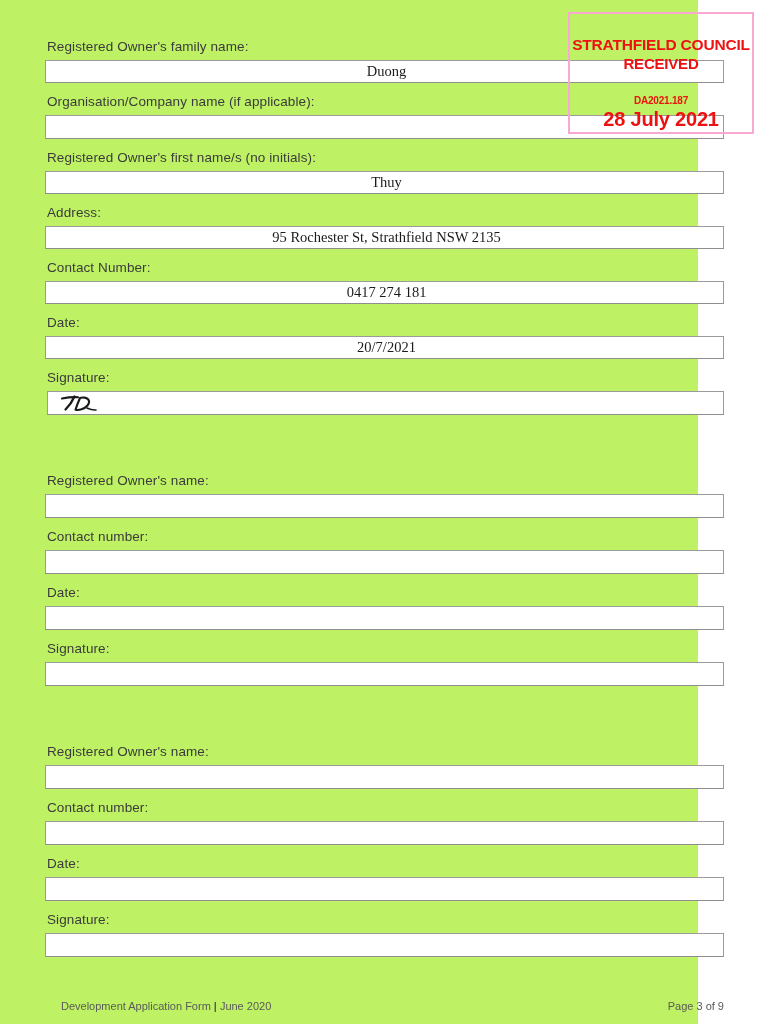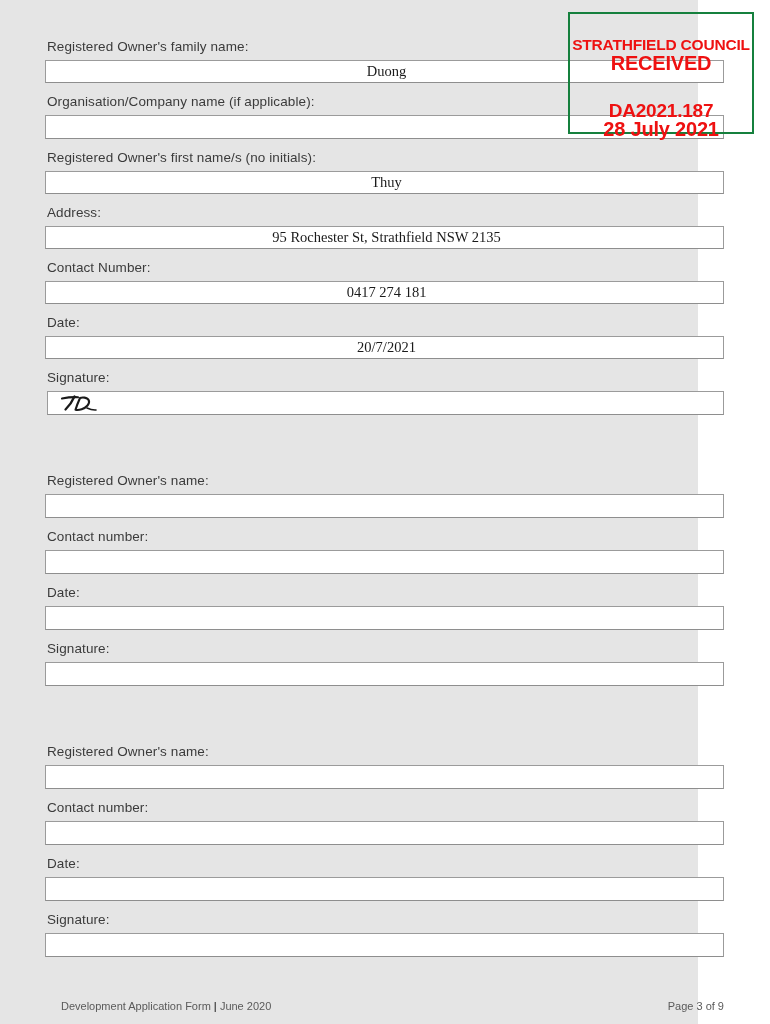--- a/index.html
+++ b/index.html
@@ -12,21 +12,21 @@
     height: 1024px;
     position: relative;
     font-family: "Liberation Sans", sans-serif;
     overflow: hidden;
   }
 
   .page {
     position: relative;
     width: 698px;
     height: 1024px;
-    background: #e5e5e5;
+    background: #bef264;
   }
 
   
   .form-body {
     position: absolute;
     left: 45px;
     top: 38px;
     width: 679px;
   }
 
@@ -90,46 +90,46 @@
     pointer-events: none;
   }
 
   
   .stamp {
     position: absolute;
     left: 568px;
     top: 12px;
     width: 186px;
     height: 122px;
-    border: 2px solid #15803d;
+    border: 2px solid #f9a8d4;
     box-sizing: border-box;
     background: transparent;
     text-align: center;
     z-index: 5;
     pointer-events: none;
   }
   .stamp-line {
     font-family: "Liberation Sans", sans-serif;
     font-weight: bold;
     color: #ee1111;
     letter-spacing: -0.2px;
     white-space: nowrap;
   }
   .stamp-title1 {
     font-size: 15.5px;
     margin-top: 22px;
     line-height: 18px;
   }
   .stamp-title2 {
-    font-size: 20px;
+    font-size: 15px;
     line-height: 19px;
   }
   .stamp-ref {
-    font-size: 19px;
-    margin-top: 28px;
+    font-size: 10px;
+    margin-top: 18px;
     line-height: 19px;
   }
   .stamp-date {
     font-size: 20px;
     line-height: 19px;
   }
 
   
   .footer {
     position: absolute;

